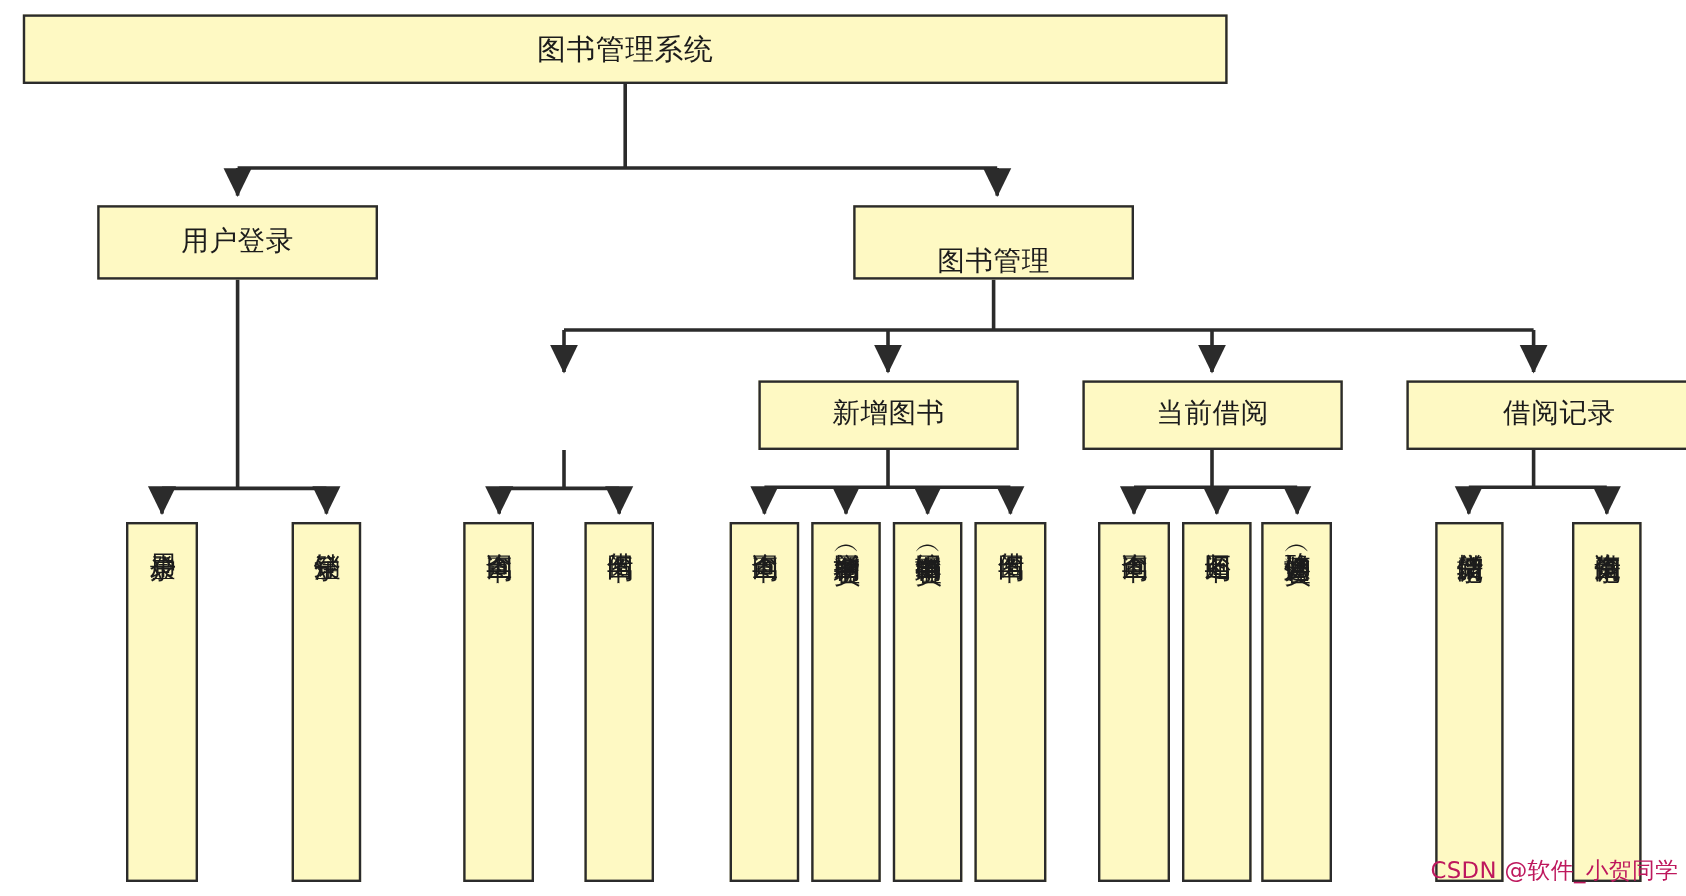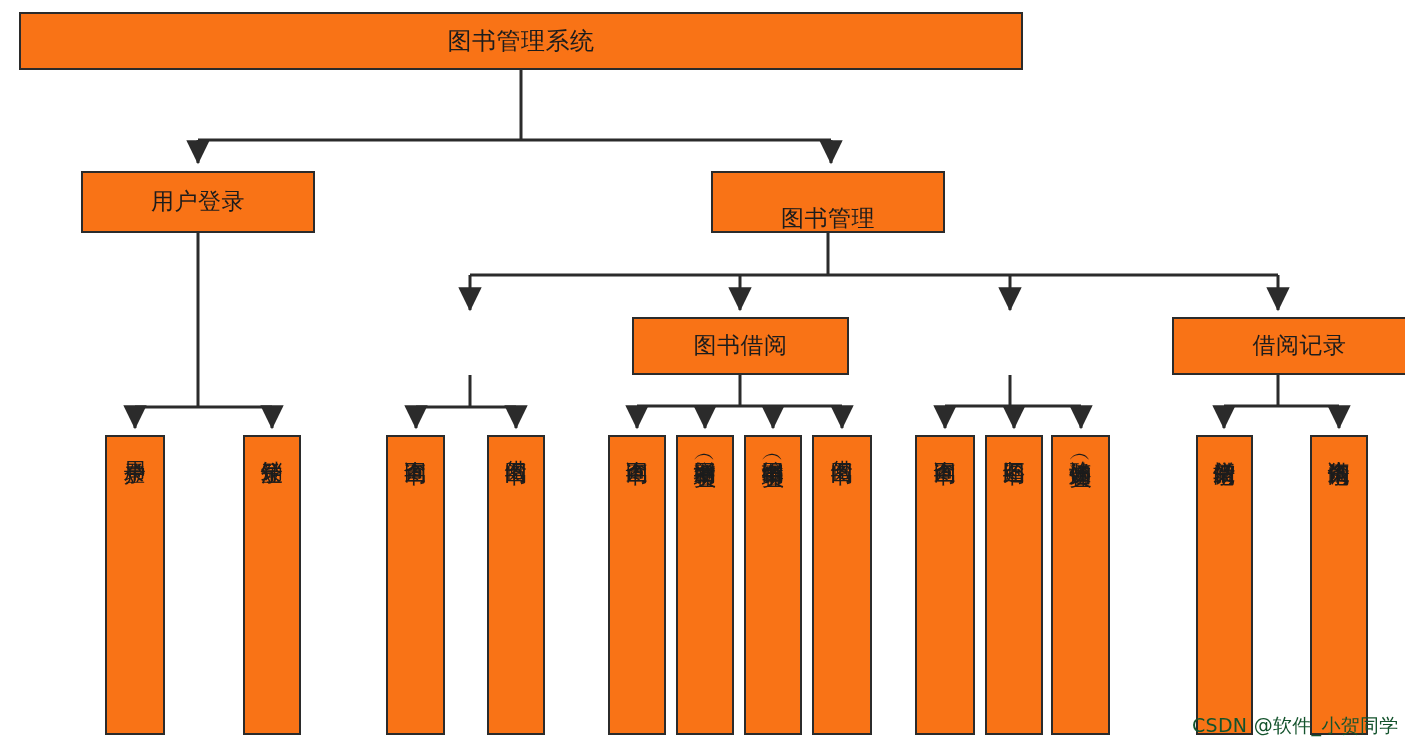--- a/index.html
+++ b/index.html
@@ -22,21 +22,21 @@
     position: absolute;
     left: 0;
     top: 0;
     width: 1405px;
     height: 747px;
     pointer-events: none;
   }
   .node {
     position: absolute;
     box-sizing: border-box;
-    background: #f97316;
+    background: #fef9c3;
     border: 2.5px solid #2b2b2b;
     display: flex;
     align-items: center;
     justify-content: center;
     color: #1c1c1c;
   }
   .node-h {
     font-size: 23px;
     letter-spacing: 0.5px;
     line-height: 1.1;
@@ -55,21 +55,21 @@
     text-orientation: upright;
     font-size: 22px;
     line-height: 1.16;
     letter-spacing: 1px;
     white-space: nowrap;
     color: #1c1c1c;
   }
   .watermark {
     position: absolute;
     font-size: 19px;
-    color: #14532d;
+    color: #be185d;
     white-space: nowrap;
     letter-spacing: 0.3px;
   }
 </style>
 </head>
 <body>
 
 <div id="diagram-root">
 
   <svg id="edges-layer" viewBox="0 0 1405 747" width="1405" height="747" xmlns="http://www.w3.org/2000/svg">
@@ -140,21 +140,24 @@
   </div>
 
   <div class="node node-h" style="left:81px; top:171px; width:234px; height:62px;">
     <span>用户登录</span>
   </div>
   <div class="node node-h" style="left:711px; top:171px; width:234px; height:62px;align-items:flex-end;">
     <span>图书管理</span>
   </div>
 
   <div class="node node-h" style="left:632px; top:317px; width:217px; height:58px;">
-    <span>图书借阅</span>
+    <span>新增图书</span>
+  </div>
+  <div class="node node-h" style="left:902px; top:317px; width:217px; height:58px;">
+    <span>当前借阅</span>
   </div>
   <div class="node node-h" style="left:1172px; top:317px; width:255px; height:58px;">
     <span>借阅记录</span>
   </div>
 
   <div class="node node-v" style="left:105px; top:435px; width:60px; height:300px;">
     <span class="vlabel">用户登录</span>
   </div>
   <div class="node node-v" style="left:243px; top:435px; width:58px; height:300px;">
     <span class="vlabel">注销登录</span>

